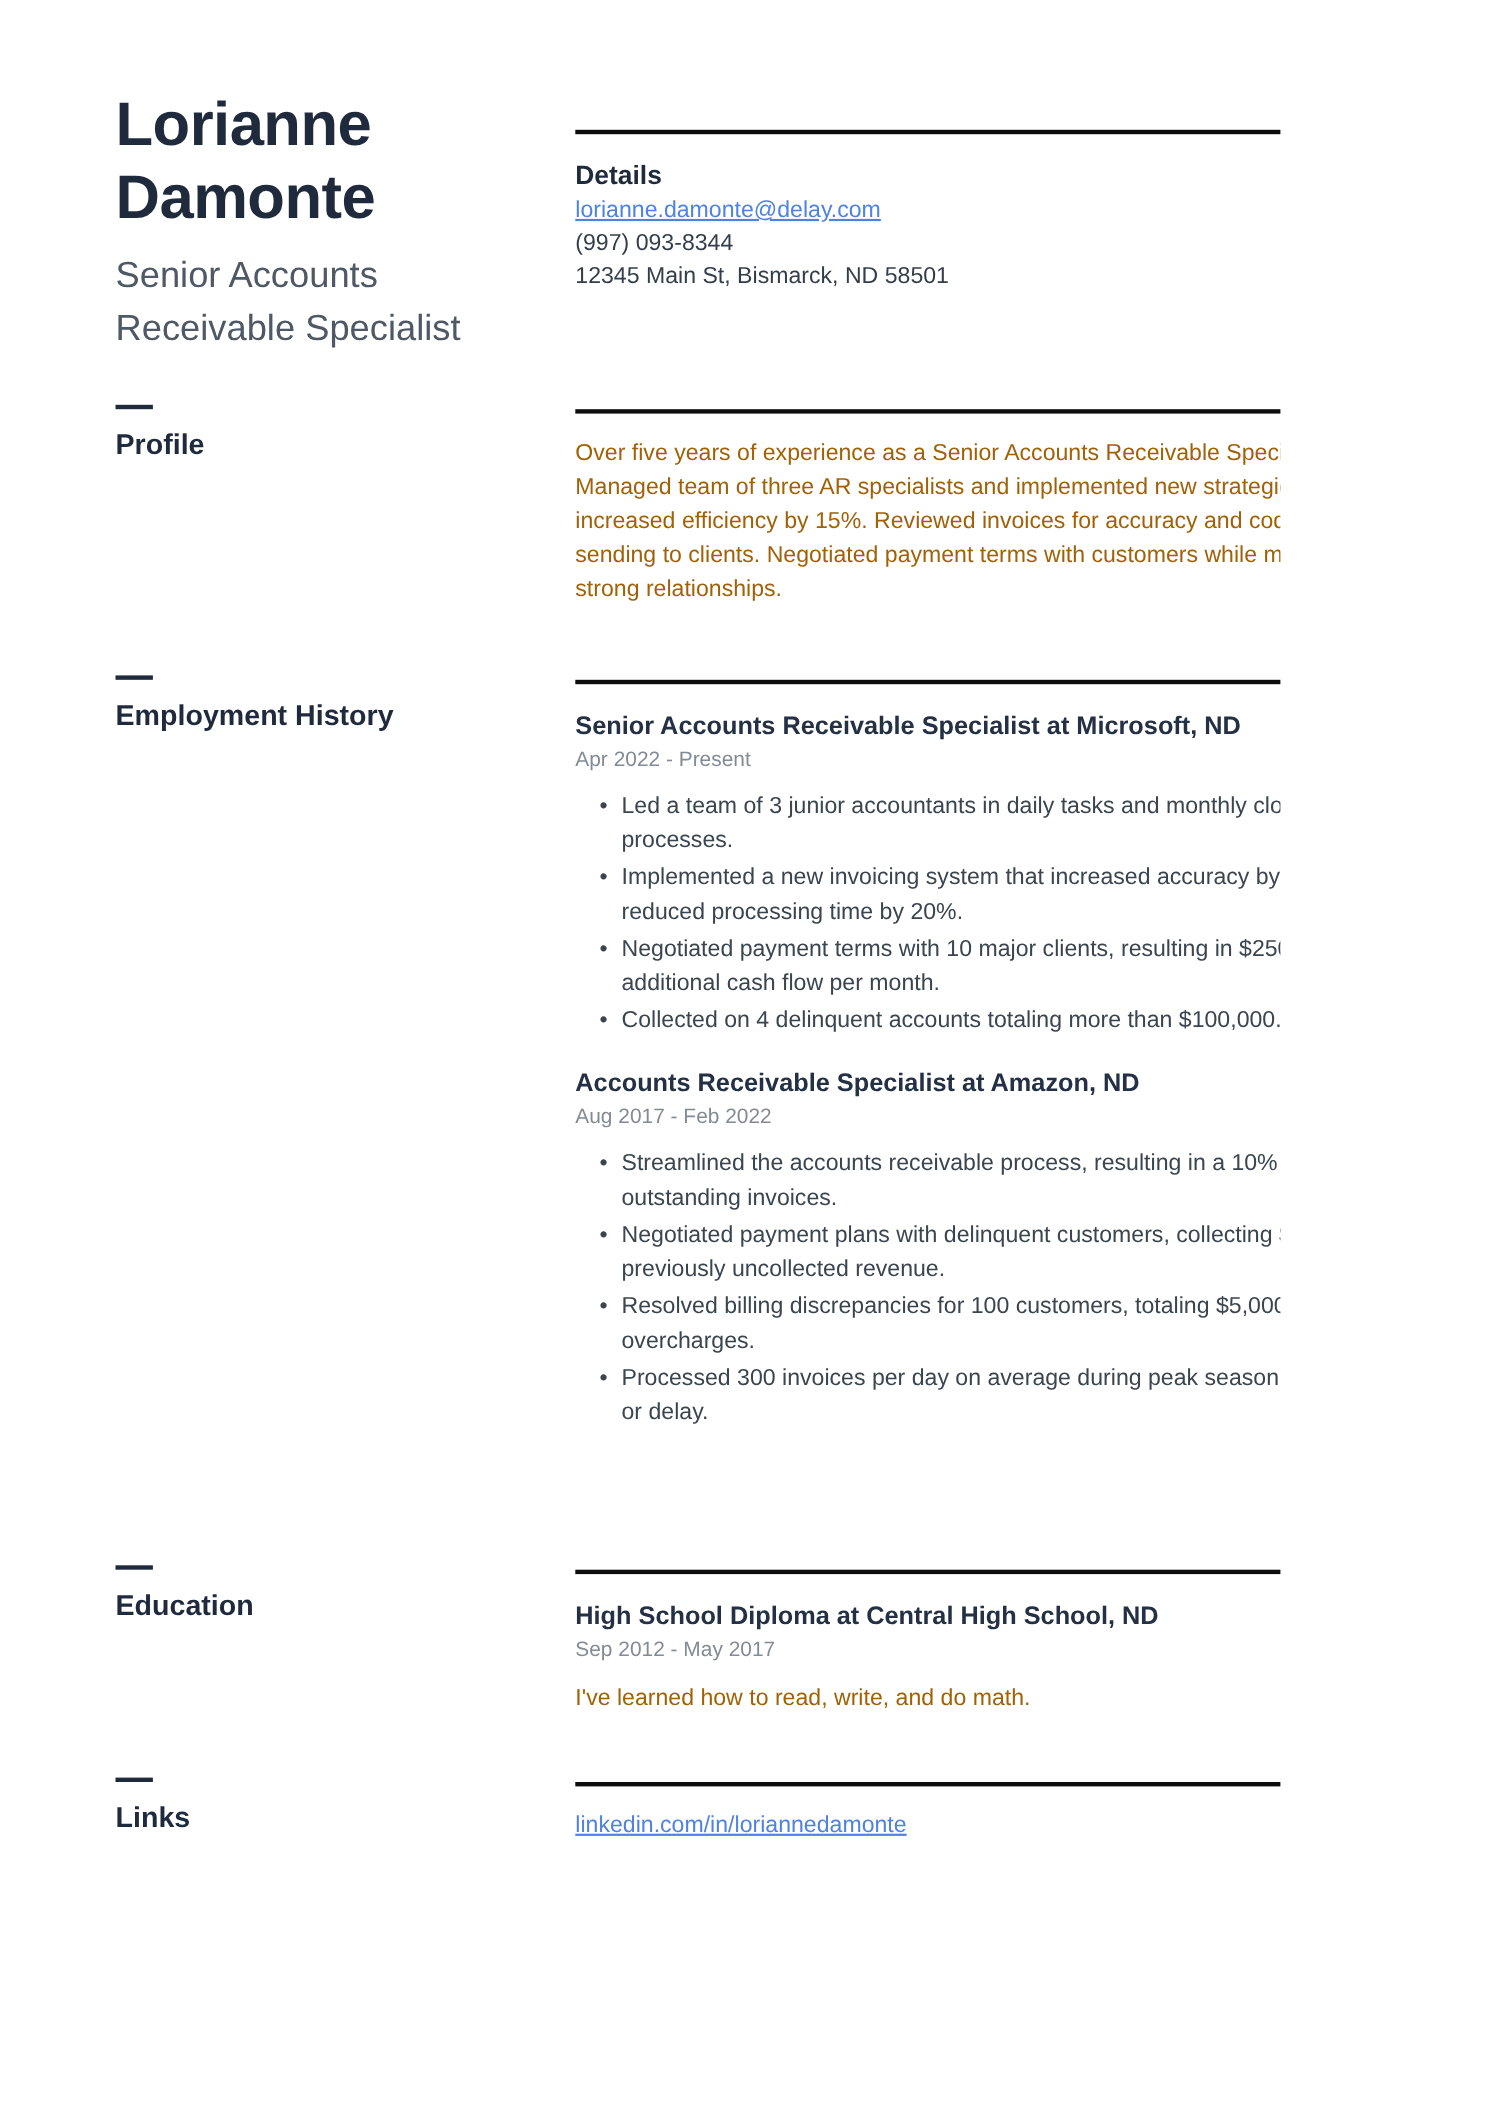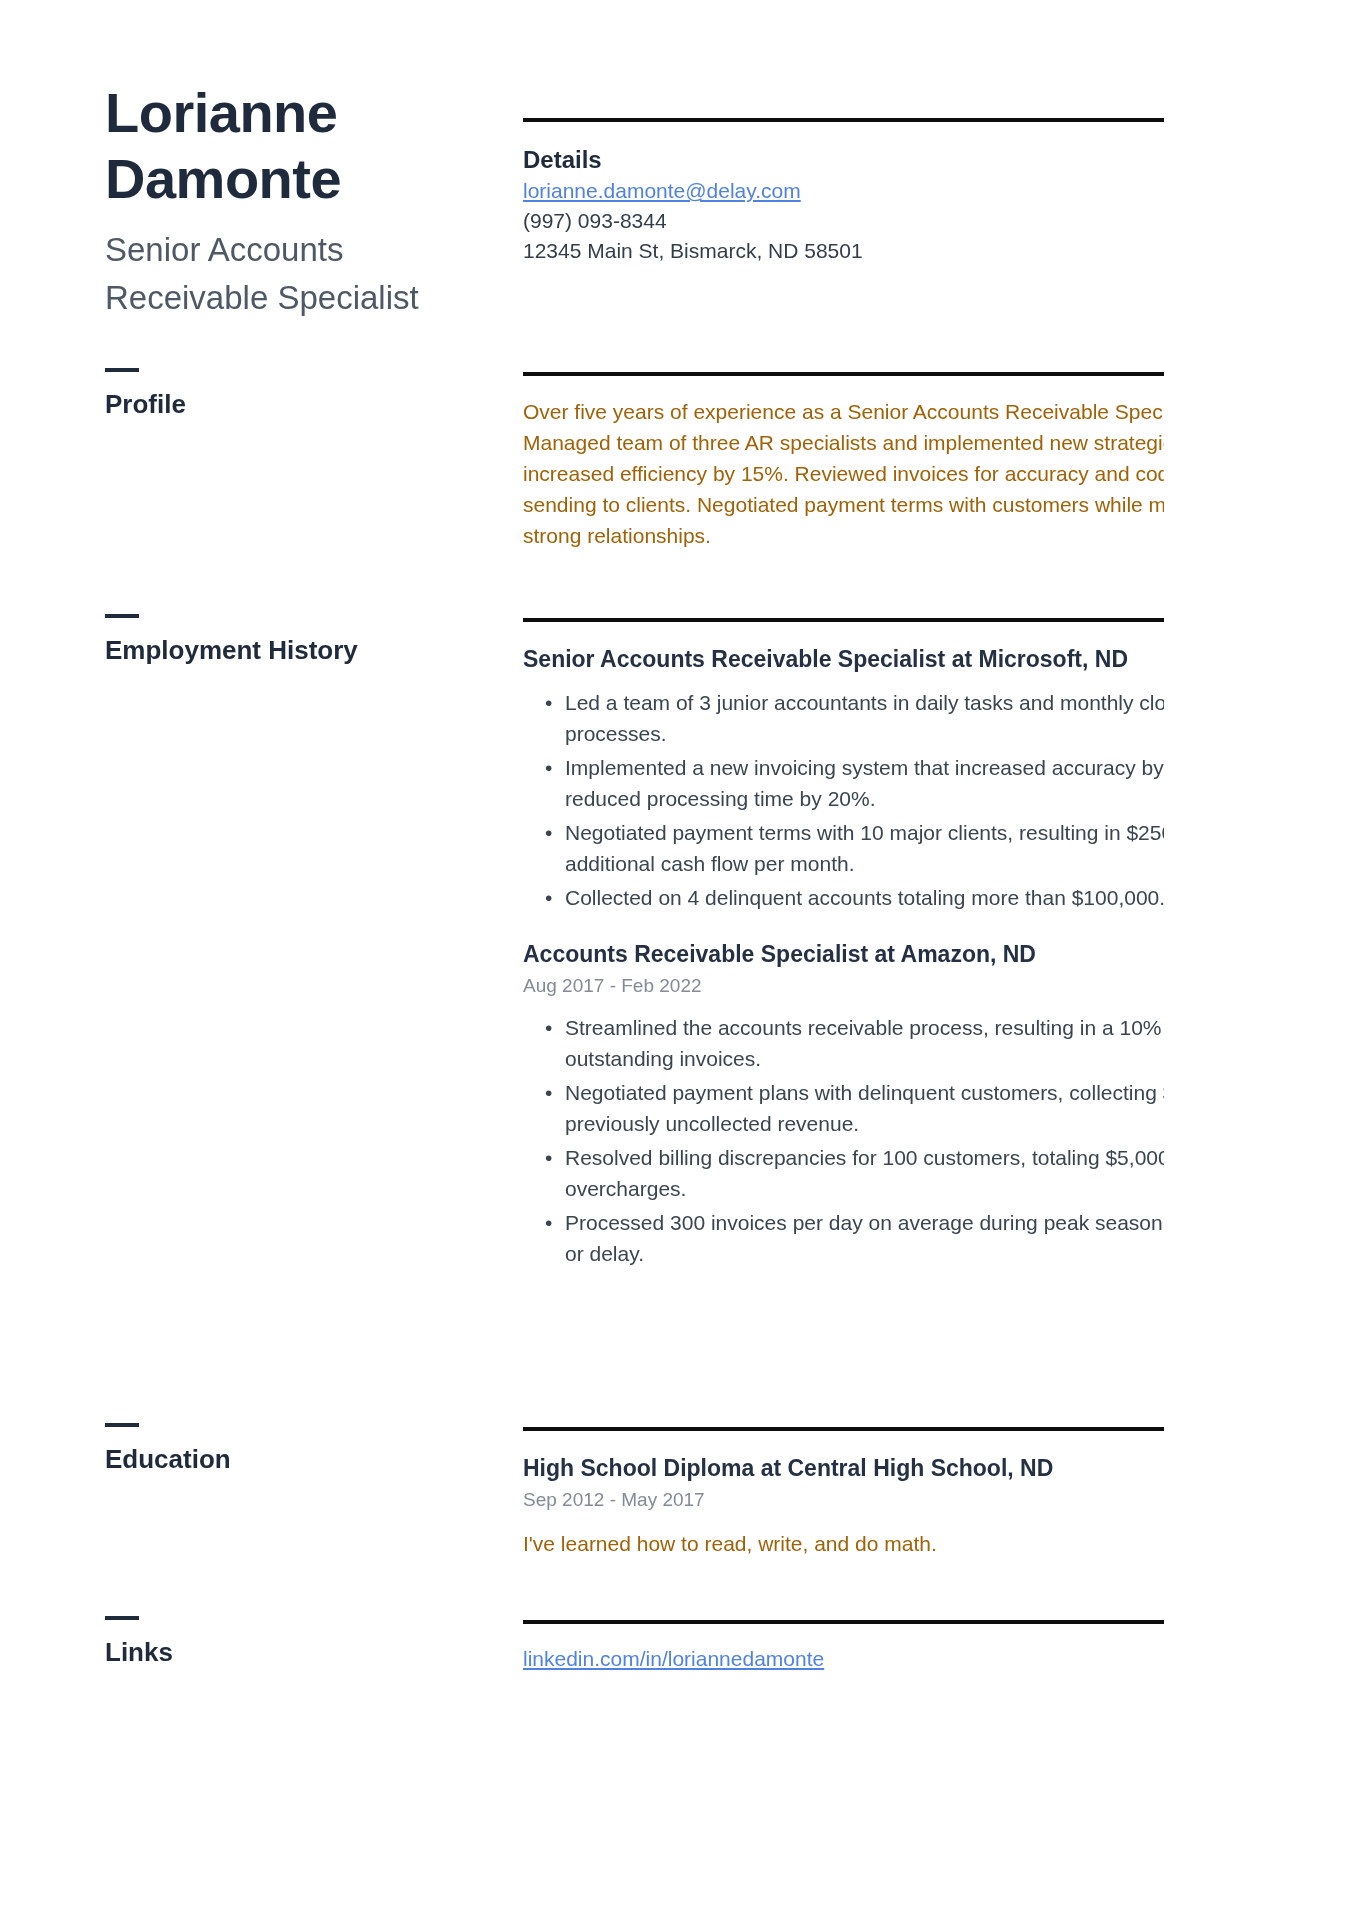--- a/index.html
+++ b/index.html
@@ -159,20 +159,21 @@
   <div class="sec s-profile">
     <div class="bar"></div>
     <p class="body-text">Over five years of experience as a Senior Accounts Receivable Specialist. Managed team of three AR specialists and implemented new strategies that increased efficiency by 15%. Reviewed invoices for accuracy and coding before sending to clients. Negotiated payment terms with customers while maintaining strong relationships.</p>
   </div>
 
   <div class="sec s-employment">
     <div class="bar"></div>
 
     <div class="job">
       <div class="entry-title">Senior Accounts Receivable Specialist at Microsoft, ND</div>
+      <div class="entry-dates">Apr 2022 - Present</div>
       <ul class="bullets">
         <li>Led a team of 3 junior accountants in daily tasks and monthly close processes.</li>
         <li>Implemented a new invoicing system that increased accuracy by 5% and reduced processing time by 20%.</li>
         <li>Negotiated payment terms with 10 major clients, resulting in $250,000 in additional cash flow per month.</li>
         <li>Collected on 4 delinquent accounts totaling more than $100,000.</li>
       </ul>
     </div>
 
     <div class="job">
       <div class="entry-title">Accounts Receivable Specialist at Amazon, ND</div>

